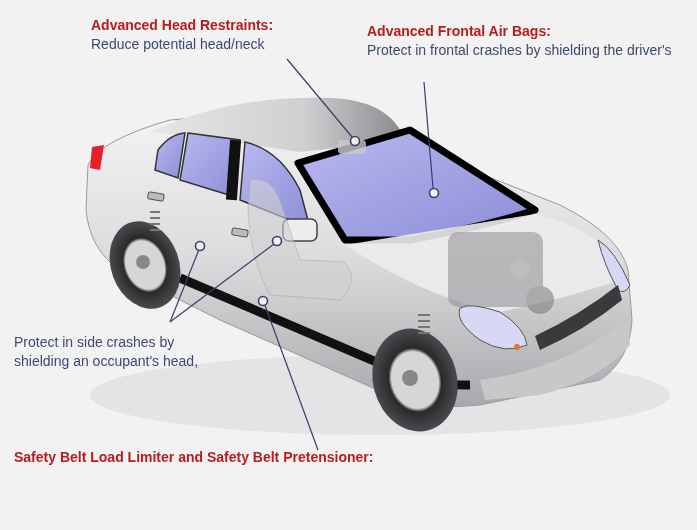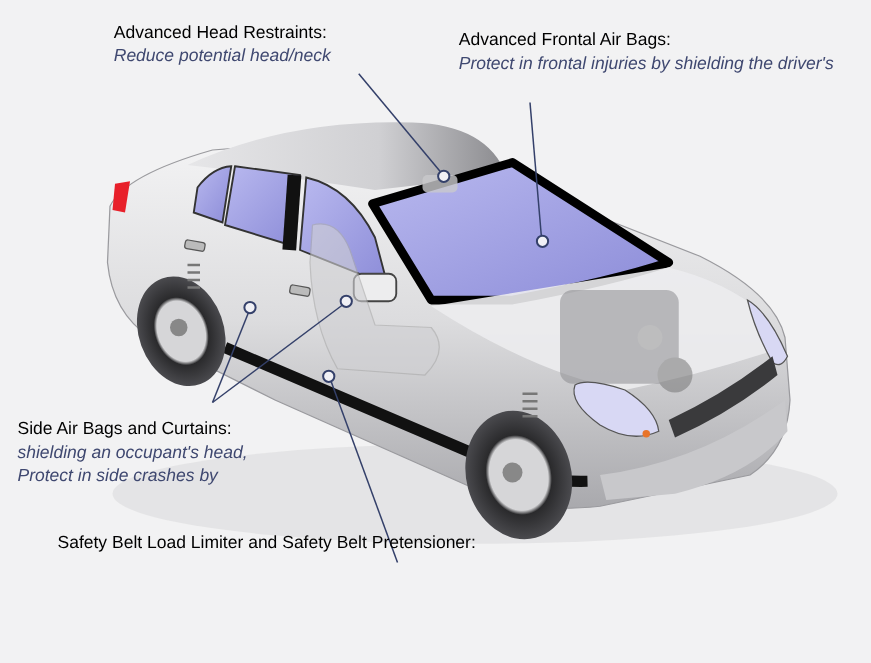--- a/index.html
+++ b/index.html
@@ -1,23 +1,23 @@
 <!DOCTYPE html>
 <html><head>
 <meta charset="utf-8">
 <style>
   html,body{margin:0;padding:0;}
   body{width:697px;height:530px;background:#f2f2f3;position:relative;overflow:hidden;font-family:"Liberation Sans",sans-serif;color:#3b4468;}
   .callout{position:absolute;font-size:14px;line-height:19px;}
-  .callout .title{font-weight:normal;color:#000000;}
-  .callout .desc{color:#3f4870;font-style:italic;}
+  .callout .title{font-weight:bold;color:#b91c1c;}
+  .callout .desc{color:#3f4870;}
   #c-head{left:91px;top:16px;width:240px;}
   #c-frontal{left:367px;top:22px;width:330px;}
   #c-side{left:14px;top:333px;width:220px;}
-  #c-belt{left:14px;top:424px;width:420px;margin-left:32px;}
+  #c-belt{left:14px;top:448px;width:420px;}
   svg.car{position:absolute;left:0;top:0;}
 </style>
 </head>
 <body>
 
 <svg class="car" width="697" height="530" viewBox="0 0 697 530">
   <defs>
     <linearGradient id="bodyG" x1="0" y1="0" x2="0" y2="1">
       <stop offset="0" stop-color="#f4f4f5"></stop>
       <stop offset="0.5" stop-color="#dcdcde"></stop>
@@ -113,24 +113,23 @@
   </g>
 </svg>
 
 <div class="callout" id="c-head">
   <div class="title">Advanced Head Restraints:</div>
   <div class="desc">Reduce potential head/neck</div>
 </div>
 
 <div class="callout" id="c-frontal">
   <div class="title">Advanced Frontal Air Bags:</div>
-  <div class="desc">Protect in frontal injuries by shielding the driver's</div>
+  <div class="desc">Protect in frontal crashes by shielding the driver's</div>
 </div>
 
 <div class="callout" id="c-side">
-  <div class="title">Side Air Bags and Curtains:</div>
+  <div class="desc">Protect in side crashes by</div>
   <div class="desc">shielding an occupant's head,</div>
-  <div class="desc">Protect in side crashes by</div>
 </div>
 
 <div class="callout" id="c-belt">
   <div class="title">Safety Belt Load Limiter and Safety Belt Pretensioner:</div>
 </div>
 
 </body></html>

